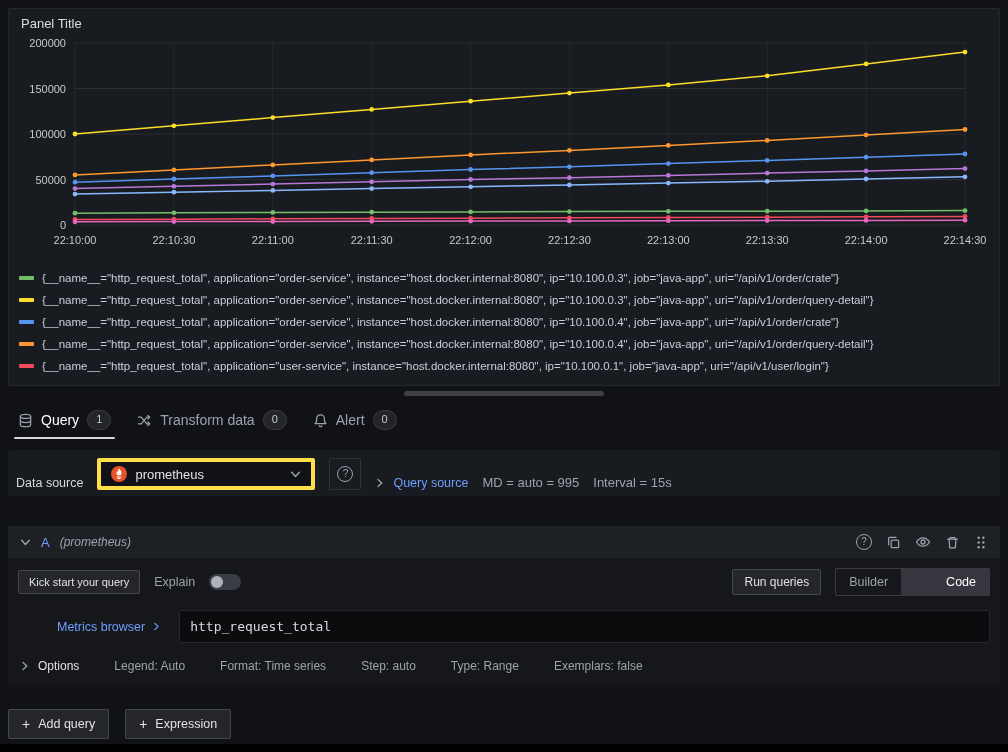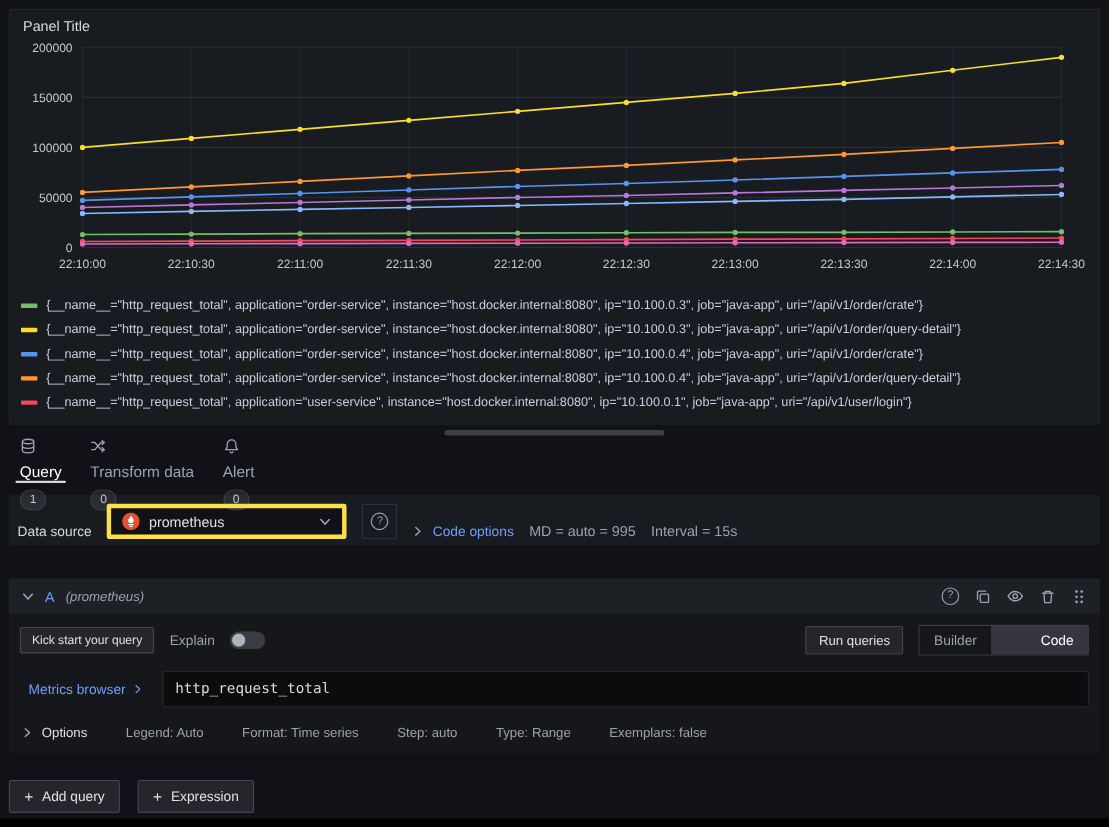--- a/index.html
+++ b/index.html
@@ -17,21 +17,21 @@
   #chart-svg { display:block; margin:0 8px; }
   .axis-lbl { fill:#c8c9ce; font-size:11px; }
   .legend { padding:2px 10px 8px; }
   .legend-item { display:flex; align-items:center; gap:8px; height:22px; cursor:pointer; white-space:nowrap; overflow:hidden; }
   .legend-swatch { flex:0 0 auto; width:15px; height:4px; border-radius:1px; }
   .legend-label { font-size:11.5px; color:#ccccdc; overflow:hidden; text-overflow:clip; }
   
   .splitter { width:200px; height:5px; border-radius:3px; background:#3e4046; margin:5px auto 2px; cursor:row-resize; }
   
   .tabs { display:flex; align-items:stretch; gap:10px; padding:0 10px; height:44px; }
-  .tab { position:relative; display:flex; align-items:flex-start; gap:8px; padding:0 8px; font-size:14px; color:#9da2ab; cursor:pointer;flex-direction:column; }
+  .tab { position:relative; display:flex; align-items:center; gap:8px; padding:0 8px; font-size:14px; color:#9da2ab; cursor:pointer; }
   .tab.active { color:#ffffff; font-weight:500; }
   .tab.active::after { content:""; position:absolute; left:4px; right:4px; bottom:3px; height:2px; background:#d5d6da; border-radius:1px; }
   .badge { background:rgba(204,204,220,0.10); border:1px solid rgba(204,204,220,0.12); color:#c4c7cf; font-size:11px; font-weight:400; border-radius:10px; padding:2px 8px; line-height:1.2; }
   .ticon svg { display:block; }
   
   .btn { background:#24262c; border:1px solid rgba(204,204,220,0.20); color:#e0e1e5; font-size:12.5px; font-weight:500; border-radius:2px; padding:6px 13px; cursor:pointer; font-family:inherit; }
   .blue { color:#6e9fff; }
   .dim { color:#9da2ab; }
   
   .ds-row { display:flex; align-items:flex-end; gap:14px; margin:8px 8px 0; background:#181b1f; border-radius:2px; padding:6px 8px; height:46px; }
@@ -48,21 +48,21 @@
   .ds-hint { color:#9da2ab; font-style:italic; font-size:12px; }
   .q-header-icons { margin-left:auto; display:flex; align-items:center; gap:14px; }
   .hicon { display:flex; align-items:center; cursor:pointer; }
   .q-toolbar { display:flex; align-items:center; gap:14px; padding:10px 10px 6px; }
   .toggle { width:32px; height:16px; border-radius:8px; background:#3a3d44; position:relative; cursor:pointer; flex:0 0 auto; }
   .toggle .knob { position:absolute; left:2px; top:2px; width:12px; height:12px; border-radius:50%; background:#aeb2ba; }
   .segmented { display:inline-flex; border:1px solid rgba(204,204,220,0.20); border-radius:2px; overflow:hidden;text-align:right; }
   .segment { padding:6px 13px; font-size:12.5px; color:#9da2ab; cursor:pointer; }
   .segment.selected { background:rgba(204,204,220,0.18); color:#ffffff; font-weight:500;padding-left:45px; }
   .metrics-row { display:flex; align-items:stretch; gap:10px; padding:8px 10px 6px; }
-  .metrics-browser { display:flex; align-items:center; gap:7px; padding:0 8px; font-size:12.5px; font-weight:500; cursor:pointer; white-space:nowrap; }
+  .metrics-browser { display:flex; align-items:center; gap:7px; padding:0 8px; font-size:12.5px; font-weight:500; cursor:pointer; white-space:nowrap;margin-left:31px; }
   .query-input { flex:1; background:#0b0c0e; border:1px solid #24262b; border-radius:2px; color:#d8d9dd; font-family:"DejaVu Sans Mono","Liberation Mono",monospace; font-size:13px; padding:8px 10px; outline:none; }
   .options-row { display:flex; align-items:center; gap:35px; padding:10px 12px 12px; }
   .options-title { display:flex; align-items:center; gap:8px; color:#e0e1e5; font-size:12px; font-weight:500; cursor:pointer; }
   .opt-item { color:#9da2ab; font-size:12px; }
   
   .footer-row { display:flex; gap:16px; margin:24px 8px 0; }
   .footer-btn { display:flex; align-items:center; gap:8px; }
   .plus-glyph { font-size:14px; font-weight:400; }
   .bottom-strip { position:fixed; left:0; right:0; bottom:0; height:8px; background:#000000; }
   svg.stroke-icon { stroke:#9da2ab; fill:none; stroke-width:1.3; stroke-linecap:round; stroke-linejoin:round; display:block; }
@@ -279,21 +279,21 @@
     </div>
     <button class="icon-btn">
       <span class="help-circle">?</span>
     </button>
     <div class="q-options">
       <span>
         <svg class="stroke-icon" width="10" height="10" viewBox="0 0 10 10">
             <polyline points="3,1.5 6.8,5 3,8.5"></polyline>
           </svg>
       </span>
-      <span class="blue">Code options</span>
+      <span class="blue">Query source</span>
     </div>
     <span class="dim">MD = auto = 995</span>
     <span class="dim">Interval = 15s</span>
   </div>
 
   <div class="query-card">
     <div class="q-header">
       <span>
         <svg class="stroke-icon" width="11" height="11" viewBox="0 0 10 10">
             <polyline points="1.5,3 5,6.8 8.5,3"></polyline>

